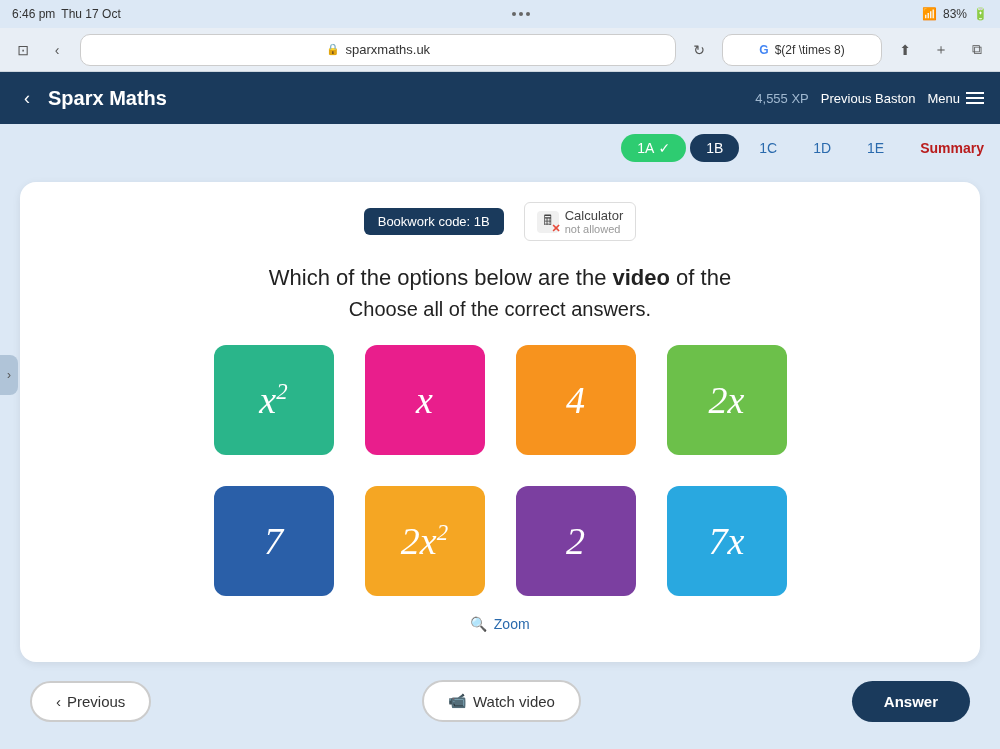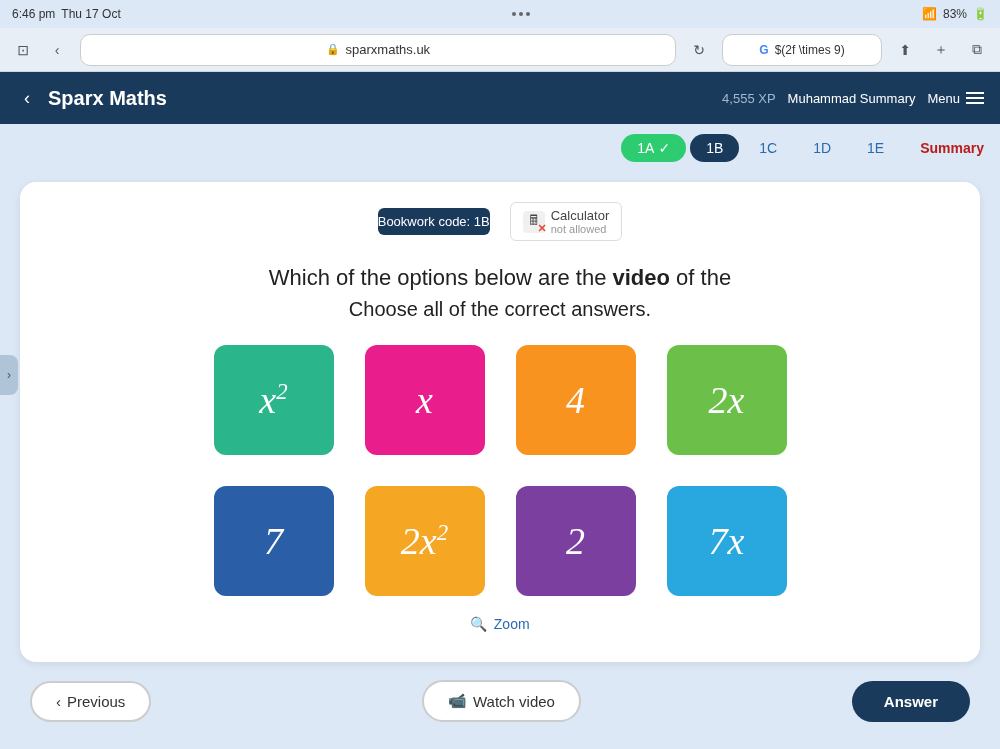--- a/index.html
+++ b/index.html
@@ -147,21 +147,21 @@
     .info-row {
       display: flex;
       align-items: center;
       justify-content: center;
       gap: 20px;
       margin-bottom: 20px;
     }
     .bookwork-badge {
       background: #1a3a5c;
       color: white;
-      padding: 6px 0;
+      padding: 6px 14px;
       border-radius: 6px;
       font-size: 13px;
     }
     .calculator-badge {
       display: flex;
       align-items: center;
       gap: 6px;
       font-size: 13px;
       color: #444;
       border: 1px solid #ddd;
@@ -331,35 +331,35 @@
     <button class="browser-btn">⊡</button>
     <button class="browser-btn">‹</button>
   </div>
   <div class="address-bar">
     <span class="lock-icon">🔒</span>
     <span>sparxmaths.uk</span>
   </div>
   <button class="browser-btn">↻</button>
   <div class="address-bar" style="max-width:160px;">
     <span style="color:#4285f4;font-weight:bold;font-size:12px;">G</span>
-    <span style="font-size:12px;">$(2f \times 9)</span>
+    <span style="font-size:12px;">$(2f \times 8)</span>
   </div>
   <button class="browser-btn">⬆</button>
   <button class="browser-btn">＋</button>
   <button class="browser-btn">⧉</button>
 </div>
 
 <div class="app-header">
   <div class="app-header-left">
     <button class="back-arrow">‹</button>
     <span class="app-title">Sparx Maths</span>
   </div>
   <div class="app-header-right">
     <span class="xp-text">4,555 XP</span>
-    <span class="user-name">Muhammad Summary</span>
+    <span class="user-name">Previous Baston</span>
     <button class="menu-btn">
       <span>Menu</span>
       <div class="hamburger">
         <span></span>
           <span></span>
           <span></span>
       </div>
     </button>
   </div>
 </div>

